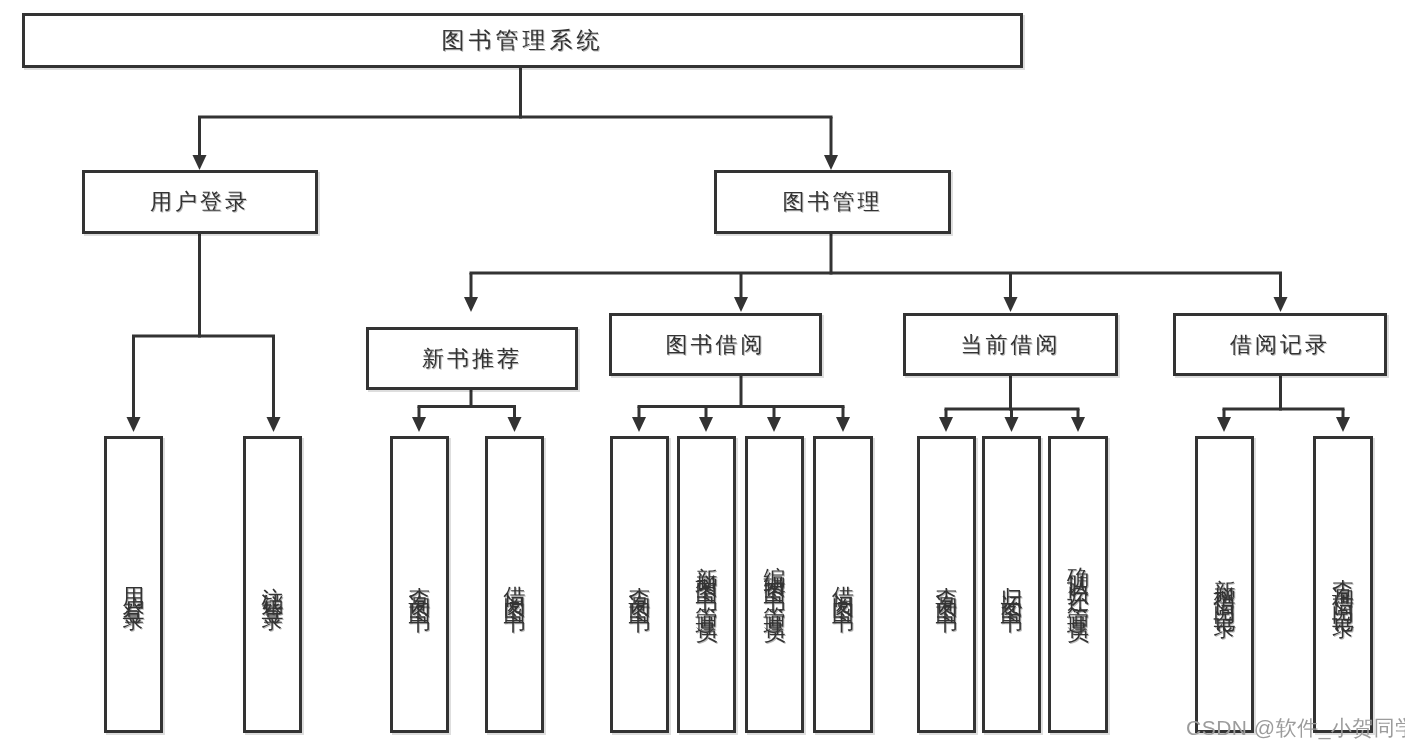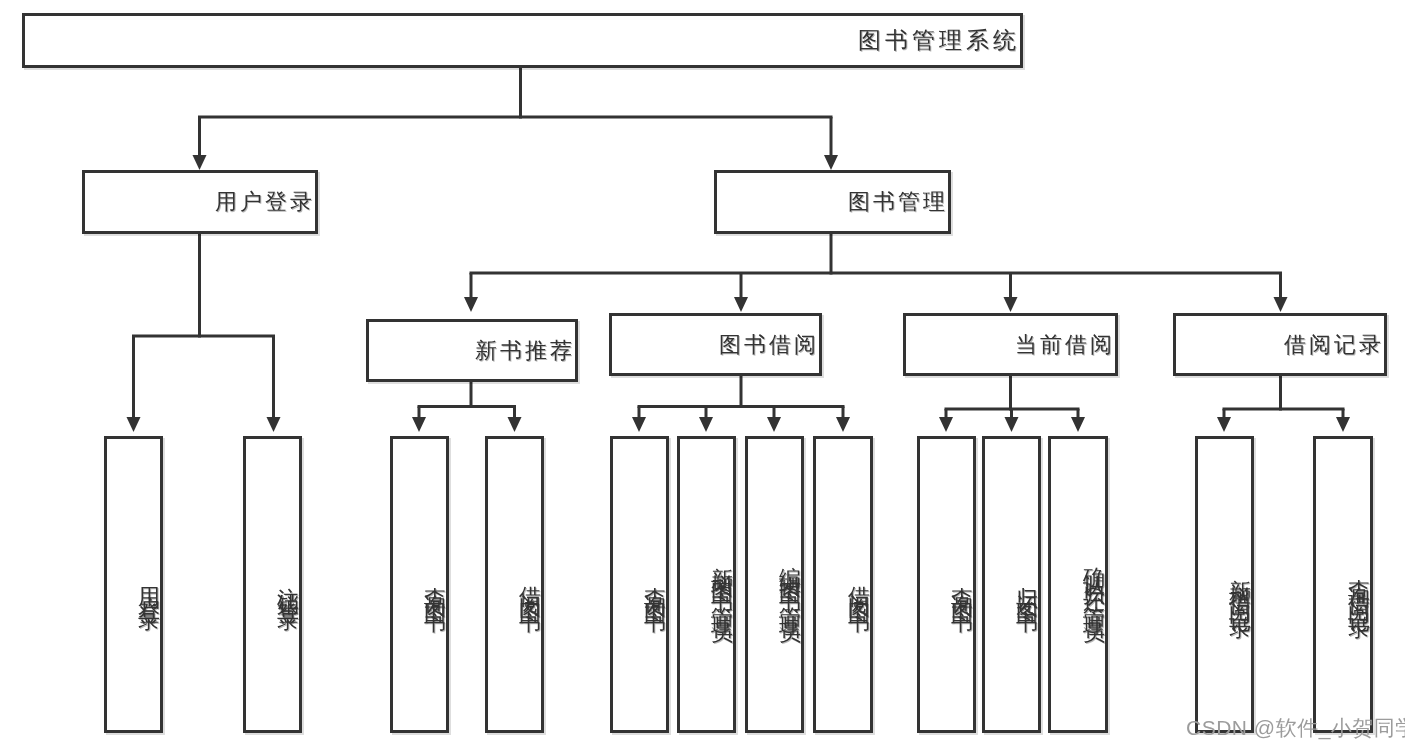--- a/index.html
+++ b/index.html
@@ -4,38 +4,38 @@
 <style>
   html,body{margin:0;padding:0;background:#fff;}
   .canvas{
     position:relative;width:1405px;height:747px;background:#fff;
     font-family:"Liberation Sans","DejaVu Sans",sans-serif;overflow:hidden;
   }
   svg.wires{position:absolute;left:0;top:0;z-index:1;}
   .box{
     position:absolute;box-sizing:border-box;background:#fff;
     border:3px solid #333;color:#333;z-index:2;
-    display:flex;align-items:center;justify-content:flex-end;
+    display:flex;align-items:center;justify-content:center;
     box-shadow:2px 2px 0 rgba(0,0,0,0.13);
   }
   .h-label{
     font-size:22px;letter-spacing:3px;white-space:nowrap;
     text-shadow:1px 1px 0 rgba(51,51,51,0.35);
   }
   #root .h-label{font-size:23px;letter-spacing:4px;}
   .vtext{
     writing-mode:vertical-lr;text-orientation:mixed;
     font-size:22px;line-height:1;letter-spacing:8px;white-space:nowrap;
     text-shadow:1px 1px 0 rgba(51,51,51,0.35);
   }
   
   #root  {left:22px;  top:13px;  width:1001px;height:55px;}
   #n-user{left:82px;  top:170px; width:236px; height:64px;}
   #n-mgmt{left:714px; top:170px; width:237px; height:64px;}
-  #n-nb  {left:366px; top:319px; width:212px; height:63px;}
+  #n-nb  {left:366px; top:327px; width:212px; height:63px;}
   #n-bb  {left:609px; top:313px; width:213px; height:63px;}
   #n-cb  {left:903px; top:313px; width:215px; height:63px;font-family:Liberation Serif, serif;}
   #n-br  {left:1173px;top:313px; width:214px; height:63px;}
   .leaf  {top:436px;width:59px;height:297px;}
   #lf-login {left:104px;}
   #lf-logout{left:243px;}
   #lf-nbq{left:390px;}
   #lf-nbb{left:485px;}
   #lf-bbq{left:610px;}
   #lf-bba{left:677px;}

